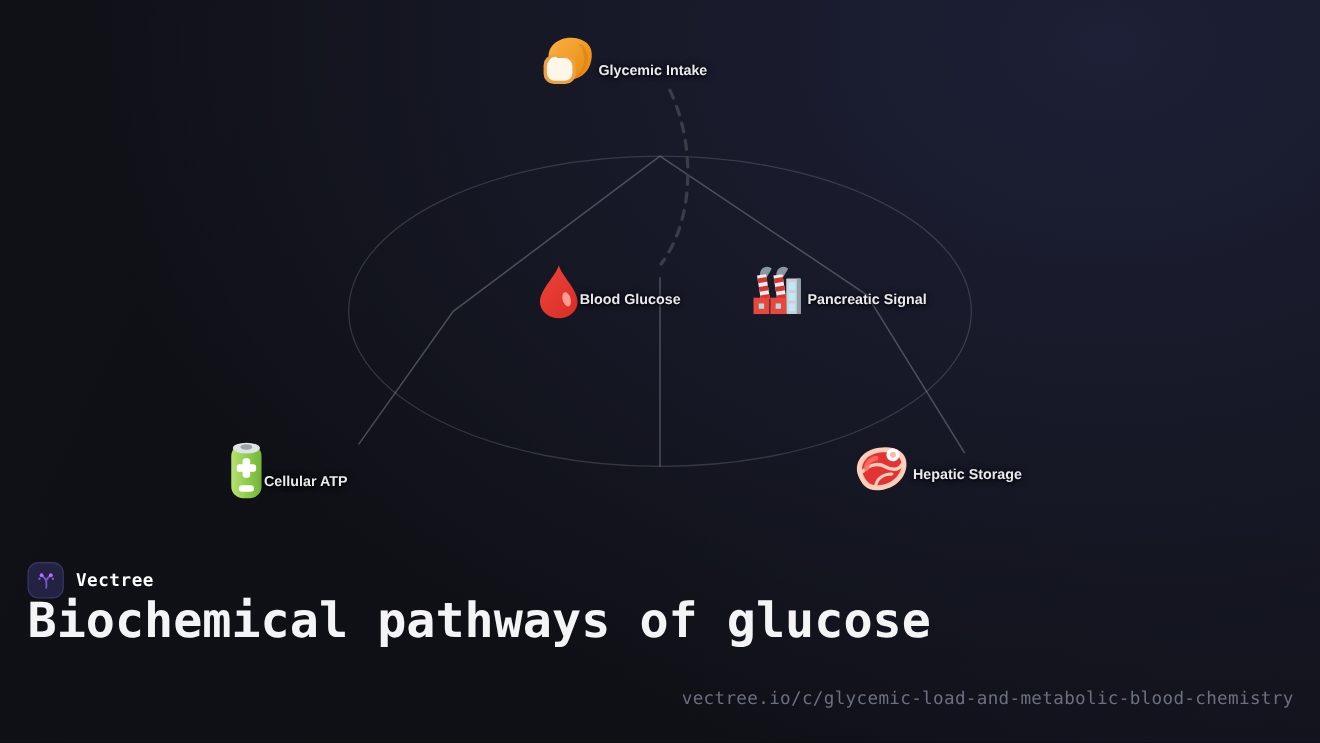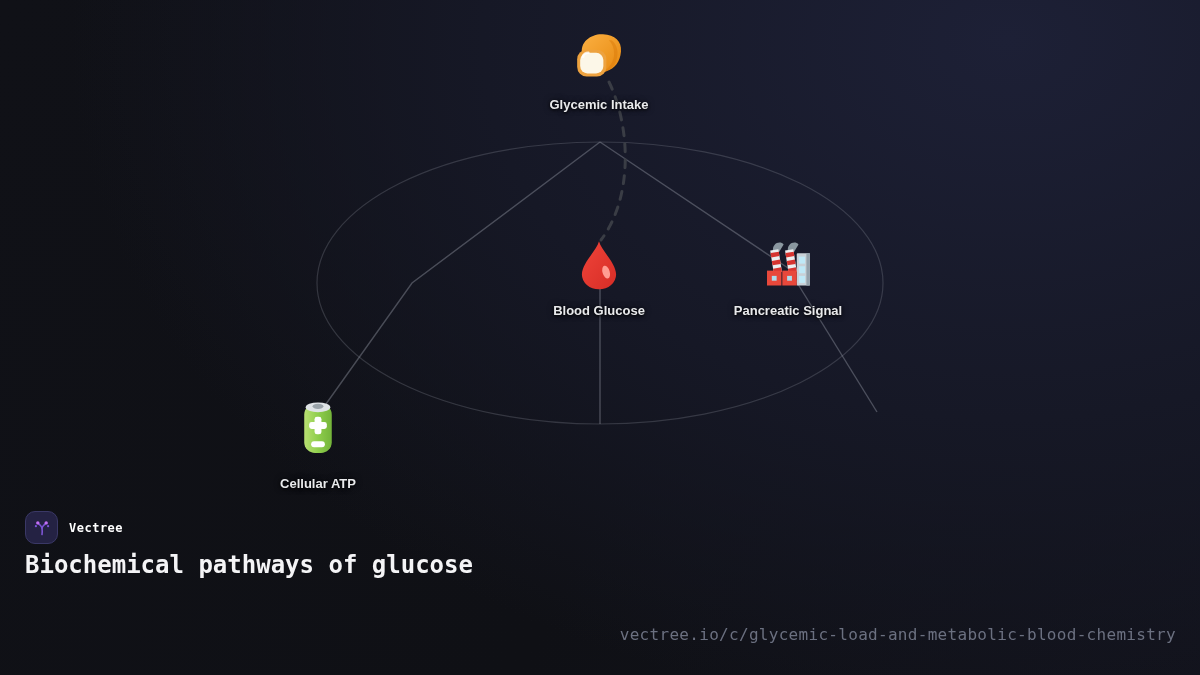--- a/index.html
+++ b/index.html
@@ -8,41 +8,41 @@
     font-family:"Liberation Sans", sans-serif;
     background:
       radial-gradient(1250px 900px at 84% 6%, #1d2036 0%, #161826 42%, rgba(15,16,21,0) 75%),
       linear-gradient(115deg, #101117 0%, #0f1015 55%, #12131c 100%);
   }
   svg.edges { position:absolute; left:0; top:0; }
   .orbit   { fill:none; stroke:rgba(150,156,168,0.26); stroke-width:1.2; }
   .edge    { fill:none; stroke:rgba(150,156,168,0.42); stroke-width:1.4; }
   .edge-dashed { fill:none; stroke:#3a3d45; stroke-width:3; stroke-dasharray:8 8; stroke-linecap:round; }
 
-  .node { position:absolute; width:220px; display:flex; flex-direction:column; align-items:center;text-align:center; }
+  .node { position:absolute; width:220px; display:flex; flex-direction:row; align-items:center;text-align:center; }
   .node-icon { display:block; }
   .node-label {
     font-size:13px; font-weight:bold; color:#e9eaec; white-space:nowrap; line-height:15px;
     text-shadow:0 1px 3px rgba(0,0,0,0.95), 0 0 6px rgba(0,0,0,0.6);
   }
 
   .brand-row { position:absolute; left:25px; top:511px; display:flex; align-items:center; gap:11px; }
   .logo-badge {
     width:33px; height:33px; border-radius:10px; background:#242243;
     border:1px solid #3a3866; box-sizing:border-box;
     display:flex; align-items:center; justify-content:center;
   }
   .brand-name {
     font-family:"DejaVu Sans Mono", monospace; font-weight:bold;
-    font-size:12px; color:#ffffff; letter-spacing:0.5px;
+    font-size:16px; color:#ffffff; letter-spacing:0.5px;
   }
   .poster-title {
     position:absolute; left:25px; top:549px; width:720px;
     font-family:"DejaVu Sans Mono", monospace; font-weight:bold;
-    font-size:24px; line-height:32.5px; color:#f4f4f6;
+    font-size:44px; line-height:32.5px; color:#f4f4f6;
   }
   .poster-title .tline { white-space:nowrap; }
   .poster-url {
     position:absolute; right:24px; top:625px;
     font-family:"DejaVu Sans Mono", monospace;
     font-size:16px; color:#6b7080; letter-spacing:0.3px;
   }
 </style>
 </head>
 <body>
@@ -130,20 +130,34 @@
       <rect x="2" y="6" width="28" height="50" rx="11" fill="url(#batg)"></rect>
       <ellipse cx="16" cy="9.5" rx="12.5" ry="5" fill="#dfe3e6"></ellipse>
       <ellipse cx="16" cy="8.5" rx="5.5" ry="2.6" fill="#9aa3a9"></ellipse>
       <rect x="12.5" y="19" width="7" height="18" rx="2.5" fill="#ffffff"></rect>
       <rect x="7" y="24.5" width="18" height="7" rx="2.5" fill="#ffffff"></rect>
       <rect x="9" y="44" width="14" height="6" rx="3" fill="#ffffff"></rect>
     </svg>
     <div class="node-label" style="margin-top:21px">Cellular ATP</div>
   </div>
 
+  <div class="node" style="left:772px; top:397px;">
+    <svg class="node-icon" width="58" height="58" viewBox="0 0 64 64">
+      <g transform="rotate(-12 32 32)">
+        <path d="M8 34 C6 20 18 10 34 11 C50 12 60 20 58 32 C56 44 44 54 28 53 C14 52 10 45 8 34 Z" fill="#fbcfba"></path>
+        <path d="M13 33 C12 23 21 15 34 16 C47 17 54.5 23 53 32 C51.5 41 41 49 28.5 48 C17 47 14.5 42 13 33 Z" fill="#e23435"></path>
+        <path d="M13.5 31 C22 25 31 26 36.5 31 C42 36 49 37.5 53 32.5" stroke="#fbcfba" stroke-width="3.4" fill="none" stroke-linecap="round"></path>
+        <path d="M23 48 C25.5 41 33 37.5 41.5 39.5" stroke="#fbcfba" stroke-width="3" fill="none" stroke-linecap="round"></path>
+        <path d="M17.5 29 C18.5 23.5 24 20.5 29 20.8" stroke="#ff6f61" stroke-width="5" fill="none" stroke-linecap="round" opacity="0.85"></path>
+        <circle cx="46.5" cy="21" r="6.5" fill="#ffffff"></circle>
+        <circle cx="46.5" cy="21" r="3" fill="#f8baa5"></circle>
+      </g>
+    </svg>
+    <div class="node-label" style="margin-top:9px">Hepatic Storage</div>
+  </div>
 
   <div class="brand-row">
     <div class="logo-badge">
       <svg width="20" height="20" viewBox="0 0 20 20">
         <path d="M10 16.5 C10.6 13.5 10 12 10 9.8" stroke="#7d55d4" stroke-width="1.6" fill="none" stroke-linecap="round"></path>
         <path d="M10 9.8 C9 7.4 7.6 6.6 6.1 5.4" stroke="#7d55d4" stroke-width="1.6" fill="none" stroke-linecap="round"></path>
         <path d="M10 9.8 C11 7.4 12.4 6.6 13.9 5.4" stroke="#7d55d4" stroke-width="1.6" fill="none" stroke-linecap="round"></path>
         <circle cx="5.8" cy="4.9" r="1.7" fill="#c26ef5"></circle>
         <circle cx="14.2" cy="4.9" r="1.7" fill="#c26ef5"></circle>
         <circle cx="3.9" cy="8.2" r="1.1" fill="#8b5cf6" opacity="0.85"></circle>

